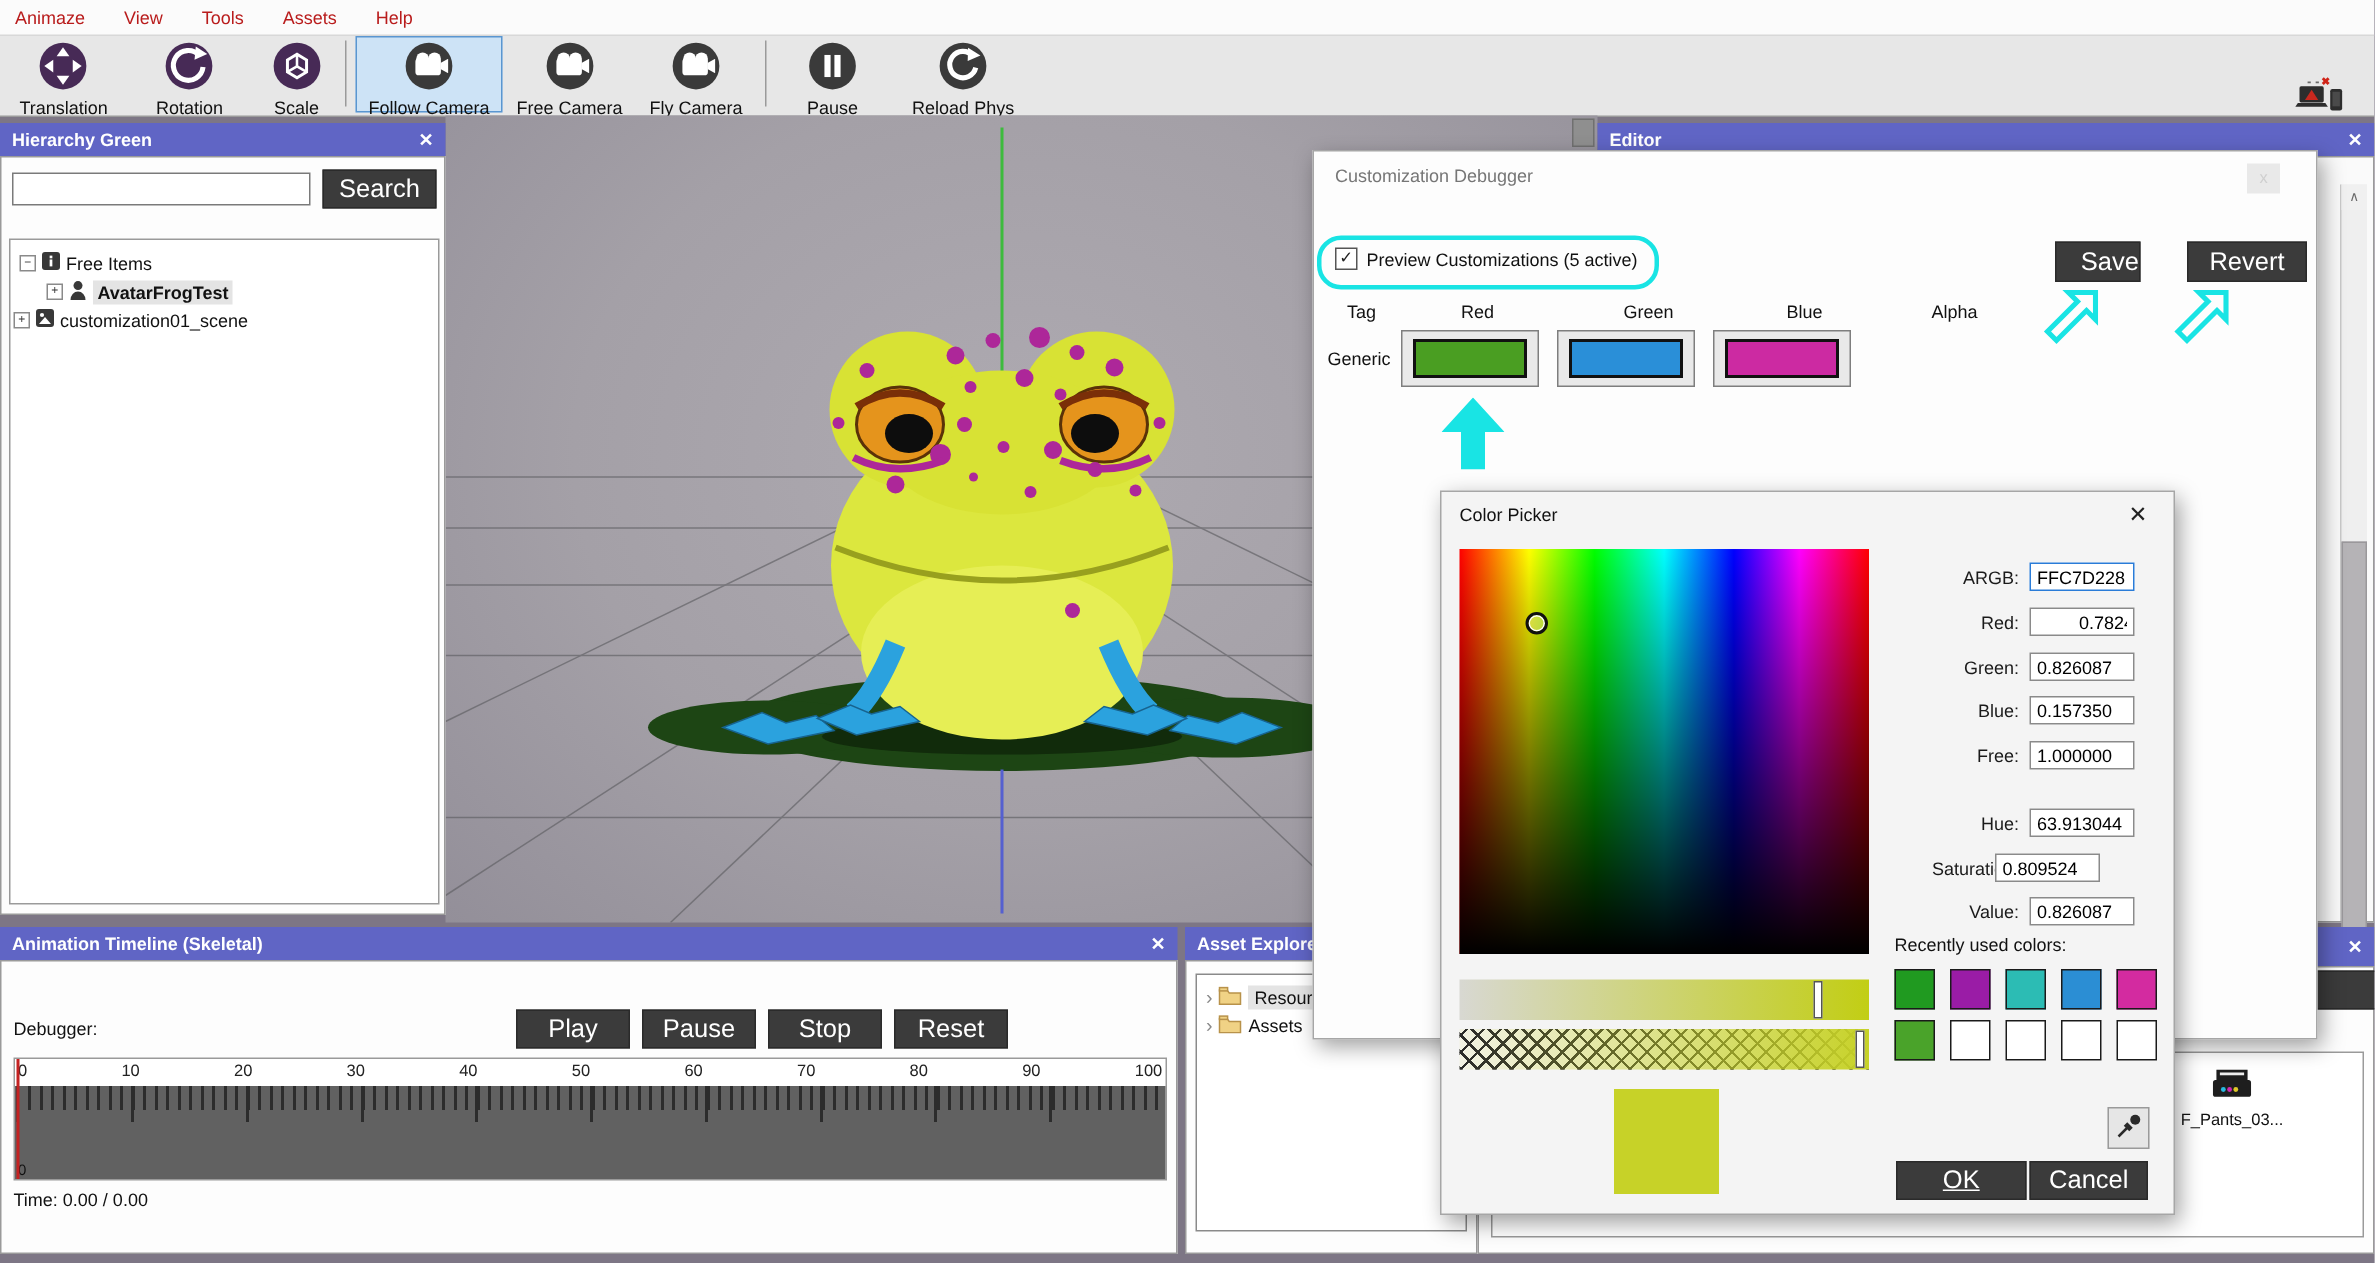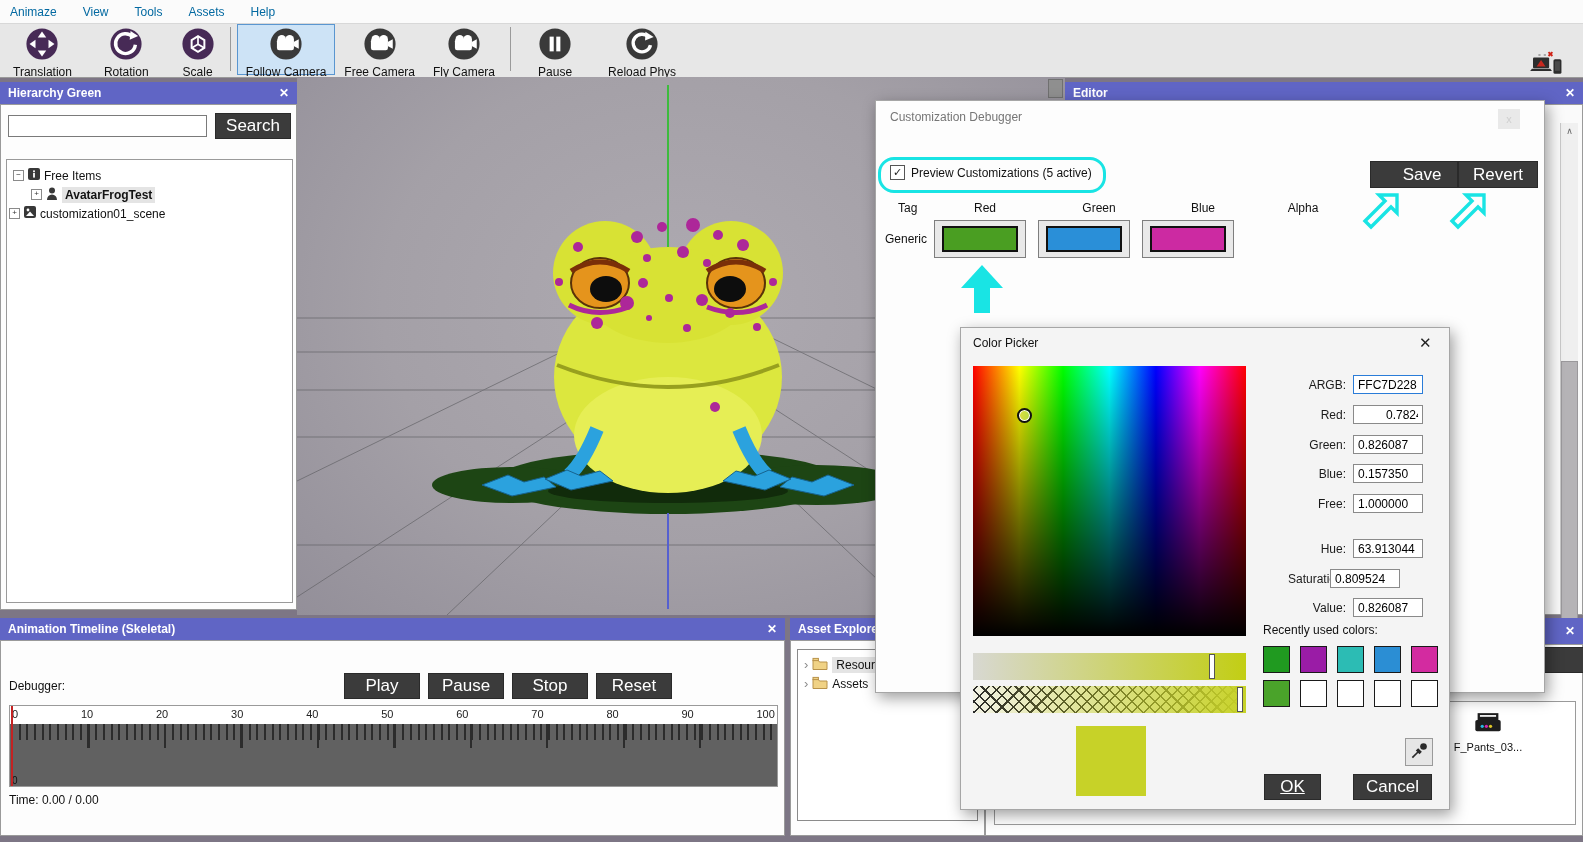--- a/index.html
+++ b/index.html
@@ -3,21 +3,21 @@
 <meta charset="utf-8">
 <style>
   html,body{margin:0;padding:0;}
   #app{position:relative;width:1583px;height:842px;background:#7d7685;overflow:hidden;
        font-family:"Liberation Sans",sans-serif;font-size:12px;color:#111;}
   .abs{position:absolute;}
 
   
   .menubar{position:absolute;left:0;top:0;width:1583px;height:24px;background:#fbfbfb;
            border-bottom:1px solid #d8d8d8;display:flex;align-items:center;gap:26px;padding-left:10px;box-sizing:border-box;}
-  .menu-item{color:#0369a1;cursor:default;}
+  .menu-item{color:#b91c1c;cursor:default;}
   .toolbar{position:absolute;left:0;top:24px;width:1583px;height:53px;background:#e7e7e7;
            border-bottom:1px solid #9a9a9a;display:flex;align-items:flex-start;}
   .tb-btn{height:51px;display:flex;flex-direction:column;align-items:center;justify-content:flex-start;
           padding:2px 8px 0 8px;box-sizing:border-box;border:1px solid transparent;}
   .tb-btn.active{background:#cde3f6;border:1px solid #5a96d0;}
   .tb-btn .lbl{margin-top:1px;font-size:12px;white-space:nowrap;}
   .tb-sep{width:1px;height:44px;background:#9a9a9a;margin:3px 6px 0 6px;}
   .tb-connect{position:absolute;right:14px;top:26px;display:flex;flex-direction:column;align-items:center;}
 
   
@@ -385,21 +385,21 @@
     <div class="abs" style="left:622px;top:8px;width:22px;height:20px;background:#e9e9e9;color:#cfcfcf;text-align:center;line-height:20px;font-size:11px;">x</div>
 
 
     <div class="abs" style="left:14px;top:64px;display:flex;align-items:center;gap:6px;">
       <span style="width:13px;height:13px;border:1px solid #555;background:#fff;display:inline-block;text-align:center;line-height:12px;font-size:11px;color:#222;">✓</span>
       <span>Preview Customizations (5 active)</span>
     </div>
 
     <div class="abs" style="left:2px;top:56px;width:222px;height:30px;border:3px solid #19e4e4;border-radius:16px;pointer-events:none;"></div>
 
-    <div class="darkbtn abs" style="left:494px;top:60px;width:88px;height:27px;padding-left:16px;">Save</div>
+    <div class="darkbtn abs" style="left:494px;top:60px;width:57px;height:27px;padding-left:16px;">Save</div>
     <div class="darkbtn abs" style="left:582px;top:60px;width:80px;height:27px;">Revert</div>
 
     <span class="abs" style="left:483px;top:92px;">
       <svg width="40" height="40" viewBox="0 0 40 40">
           <polygon points="38,2 20,2 26,8 6,28 12,34 32,14 38,20" fill="none" stroke="#19e4e4" stroke-width="3.4" stroke-linejoin="miter"></polygon>
         </svg>
     </span>
     <span class="abs" style="left:570px;top:92px;">
       <svg width="40" height="40" viewBox="0 0 40 40">
           <polygon points="38,2 20,2 26,8 6,28 12,34 32,14 38,20" fill="none" stroke="#19e4e4" stroke-width="3.4" stroke-linejoin="miter"></polygon>
@@ -488,17 +488,17 @@
     <div class="abs" style="left: 115px; top: 398px; width: 70px; height: 70px; background: rgb(199, 210, 40);"></div>
 
     <div class="abs" style="left:444px;top:410px;width:28px;height:28px;background:#e6e6e6;border:1px solid #9a9a9a;box-sizing:border-box;display:flex;align-items:center;justify-content:center;">
       <span><svg width="20" height="20" viewBox="0 0 24 24">
             <line x1="4" y1="20" x2="12" y2="12" stroke="#2a2a2a" stroke-width="2"></line>
             <polygon points="11,8.6 15.4,13 12.6,15.8 8.2,11.4" fill="#2a2a2a"></polygon>
             <circle cx="17.4" cy="6.6" r="4" fill="#2a2a2a"></circle>
           </svg></span>
     </div>
 
-    <div class="darkbtn abs" style="left:303px;top:446px;width:57px;height:26px;text-decoration:underline;">OK</div>
+    <div class="darkbtn abs" style="left:303px;top:446px;width:87px;height:26px;text-decoration:underline;">OK</div>
     <div class="darkbtn abs" style="left:392px;top:446px;width:79px;height:26px;">Cancel</div>
   </div>
 
 </div>
 
 </body></html>

